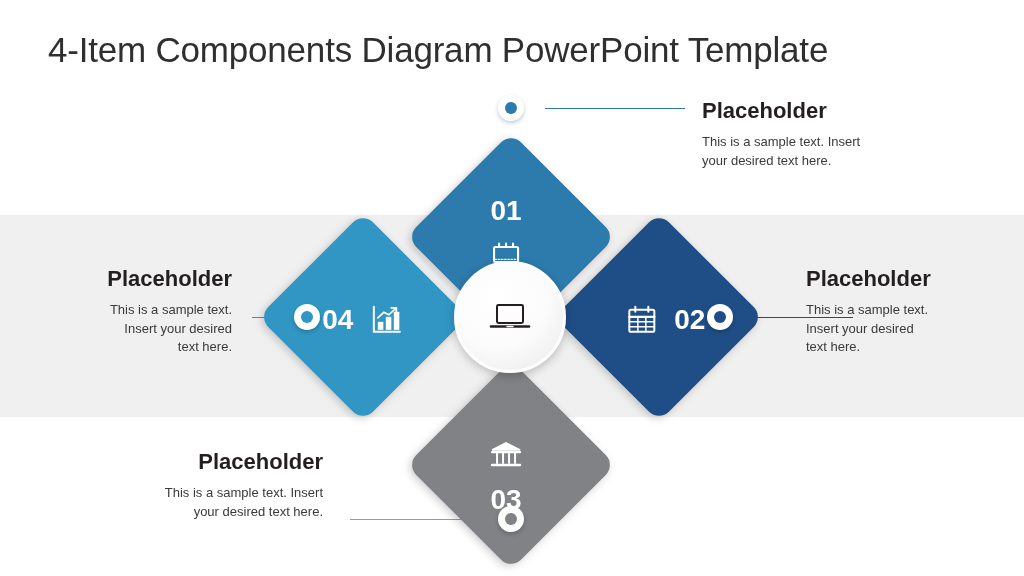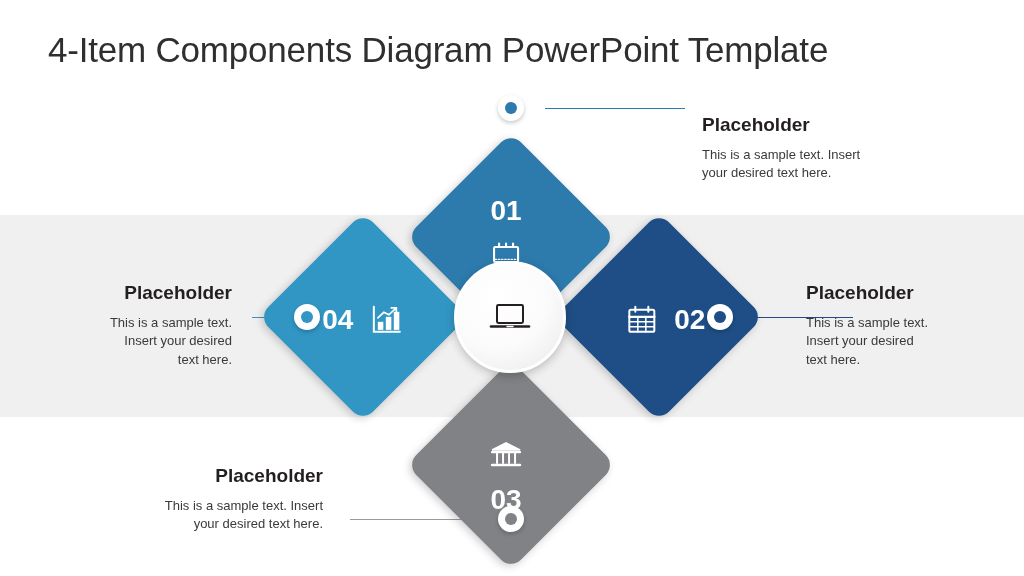--- a/index.html
+++ b/index.html
@@ -155,26 +155,25 @@
     box-shadow: 0 3px 10px rgba(0,0,0,0.22);
     display: flex;
     align-items: center;
     justify-content: center;
     z-index: 5;
   }
 
   
   .block { position: absolute; }
   .block .head {
-    font-size: 19px;
+    font-size: 22px;
     font-weight: bold;
     color: #231f20;
     margin-bottom: 9px;
     line-height: 1.2;
-    margin-top: 16px;
   }
   .block .body {
     font-size: 13px;
     color: #3a3a3a;
     line-height: 1.42;
   }
   .align-left  { text-align: left; }
   .align-right { text-align: right; }
 
   .block-01 { left: 702px; top: 98px;  width: 230px; }

